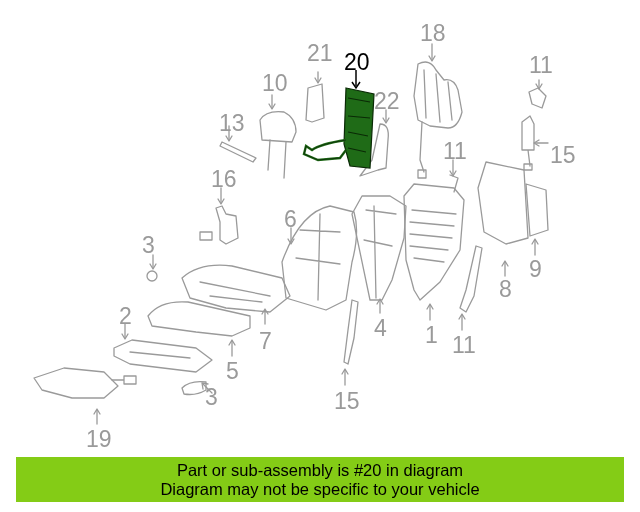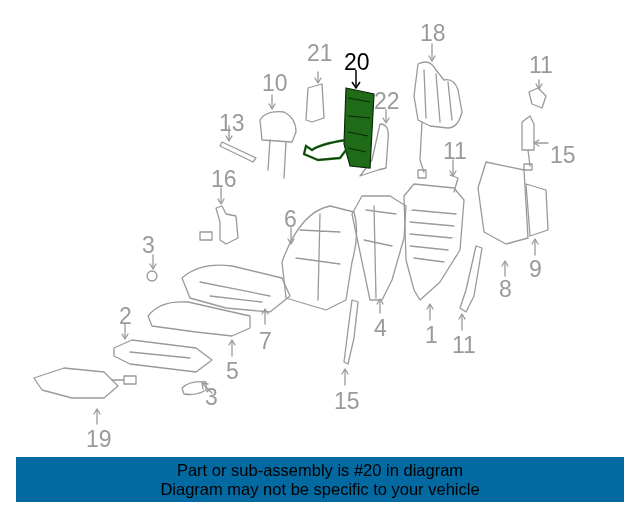--- a/index.html
+++ b/index.html
@@ -1,20 +1,20 @@
 <!DOCTYPE html>
 <html><head>
 <meta charset="utf-8">
 <style>
   html, body { margin: 0; padding: 0; background: #ffffff; }
   body { width: 640px; height: 512px; position: relative; overflow: hidden; font-family: "Liberation Sans", sans-serif; }
   #diagram { position: absolute; left: 0; top: 0; width: 640px; height: 512px; }
   .lbl { position: absolute; font-size: 23px; color: #9a9a9a; line-height: 1; font-family: "Liberation Sans", sans-serif; }
   .lbl.active { color: #000000; text-align: center; }
-  #banner { position: absolute; left: 16px; top: 457px; width: 608px; height: 45px; background: #0369a1; text-align: center; color: #000000; font-size: 16.5px; line-height: 19px; padding-top: 4px; box-sizing: border-box; }
+  #banner { position: absolute; left: 16px; top: 457px; width: 608px; height: 45px; background: #84cc16; text-align: center; color: #000000; font-size: 16.5px; line-height: 19px; padding-top: 4px; box-sizing: border-box; }
   #banner div { white-space: nowrap; }
 </style>
 </head>
 <body>
 
 <div id="diagram">
   <svg width="640" height="512" viewBox="0 0 640 512" style="position:absolute;left:0;top:0">
     <g fill="none" stroke="#9a9a9a" stroke-width="1.3" stroke-linejoin="round" stroke-linecap="round">
 
       <g>

